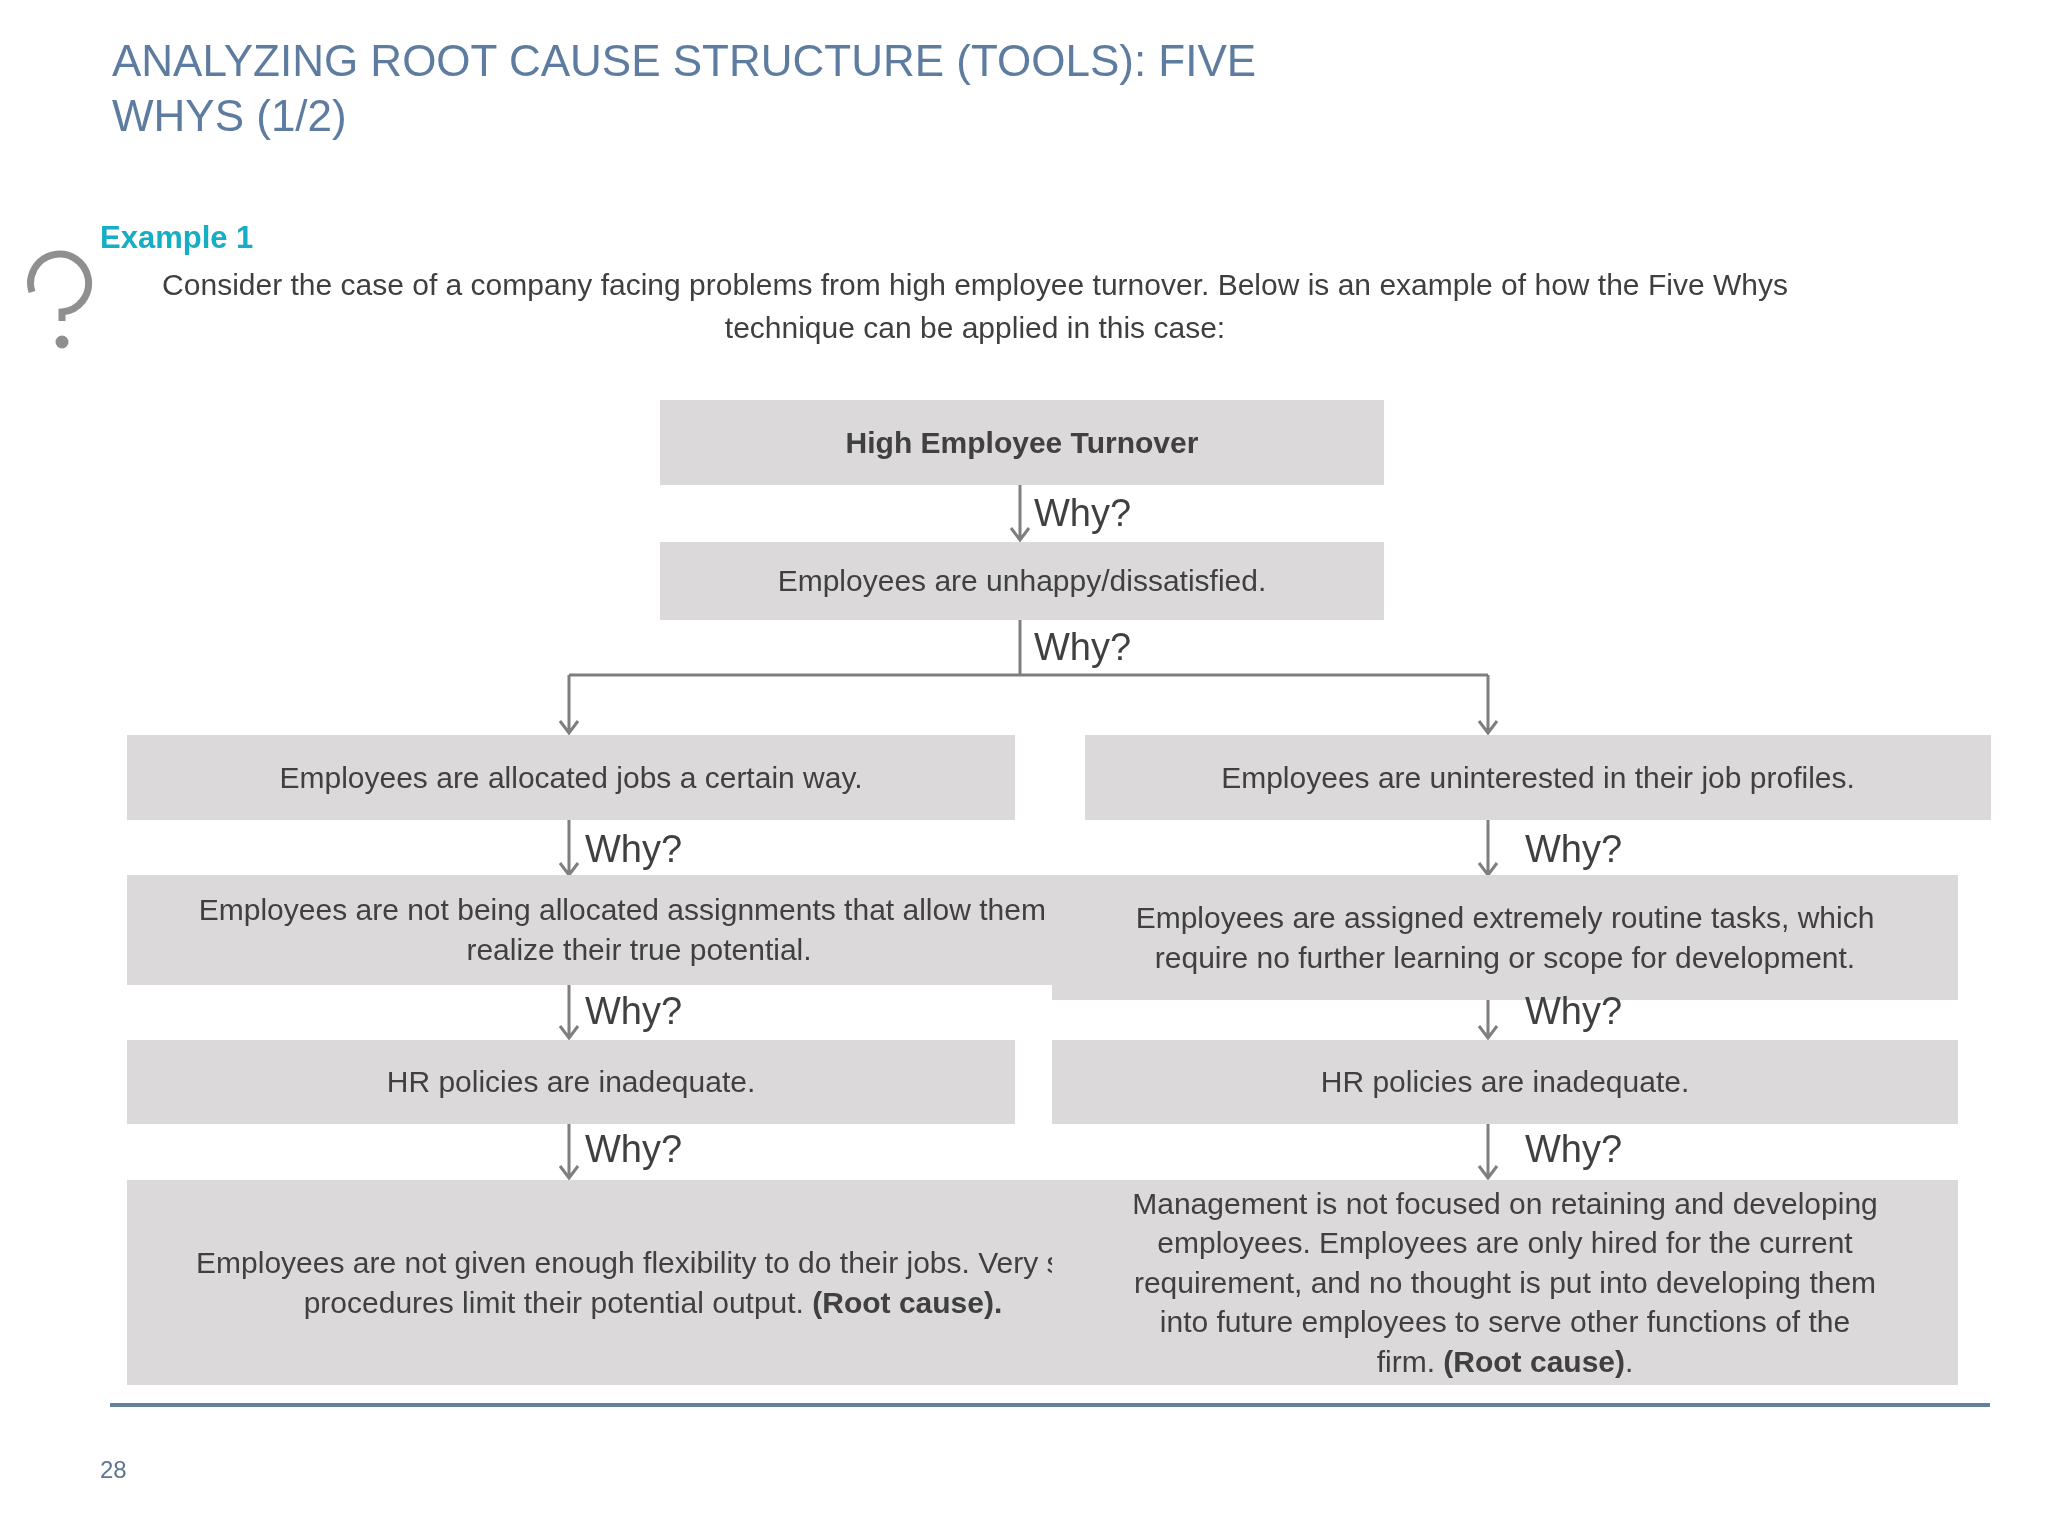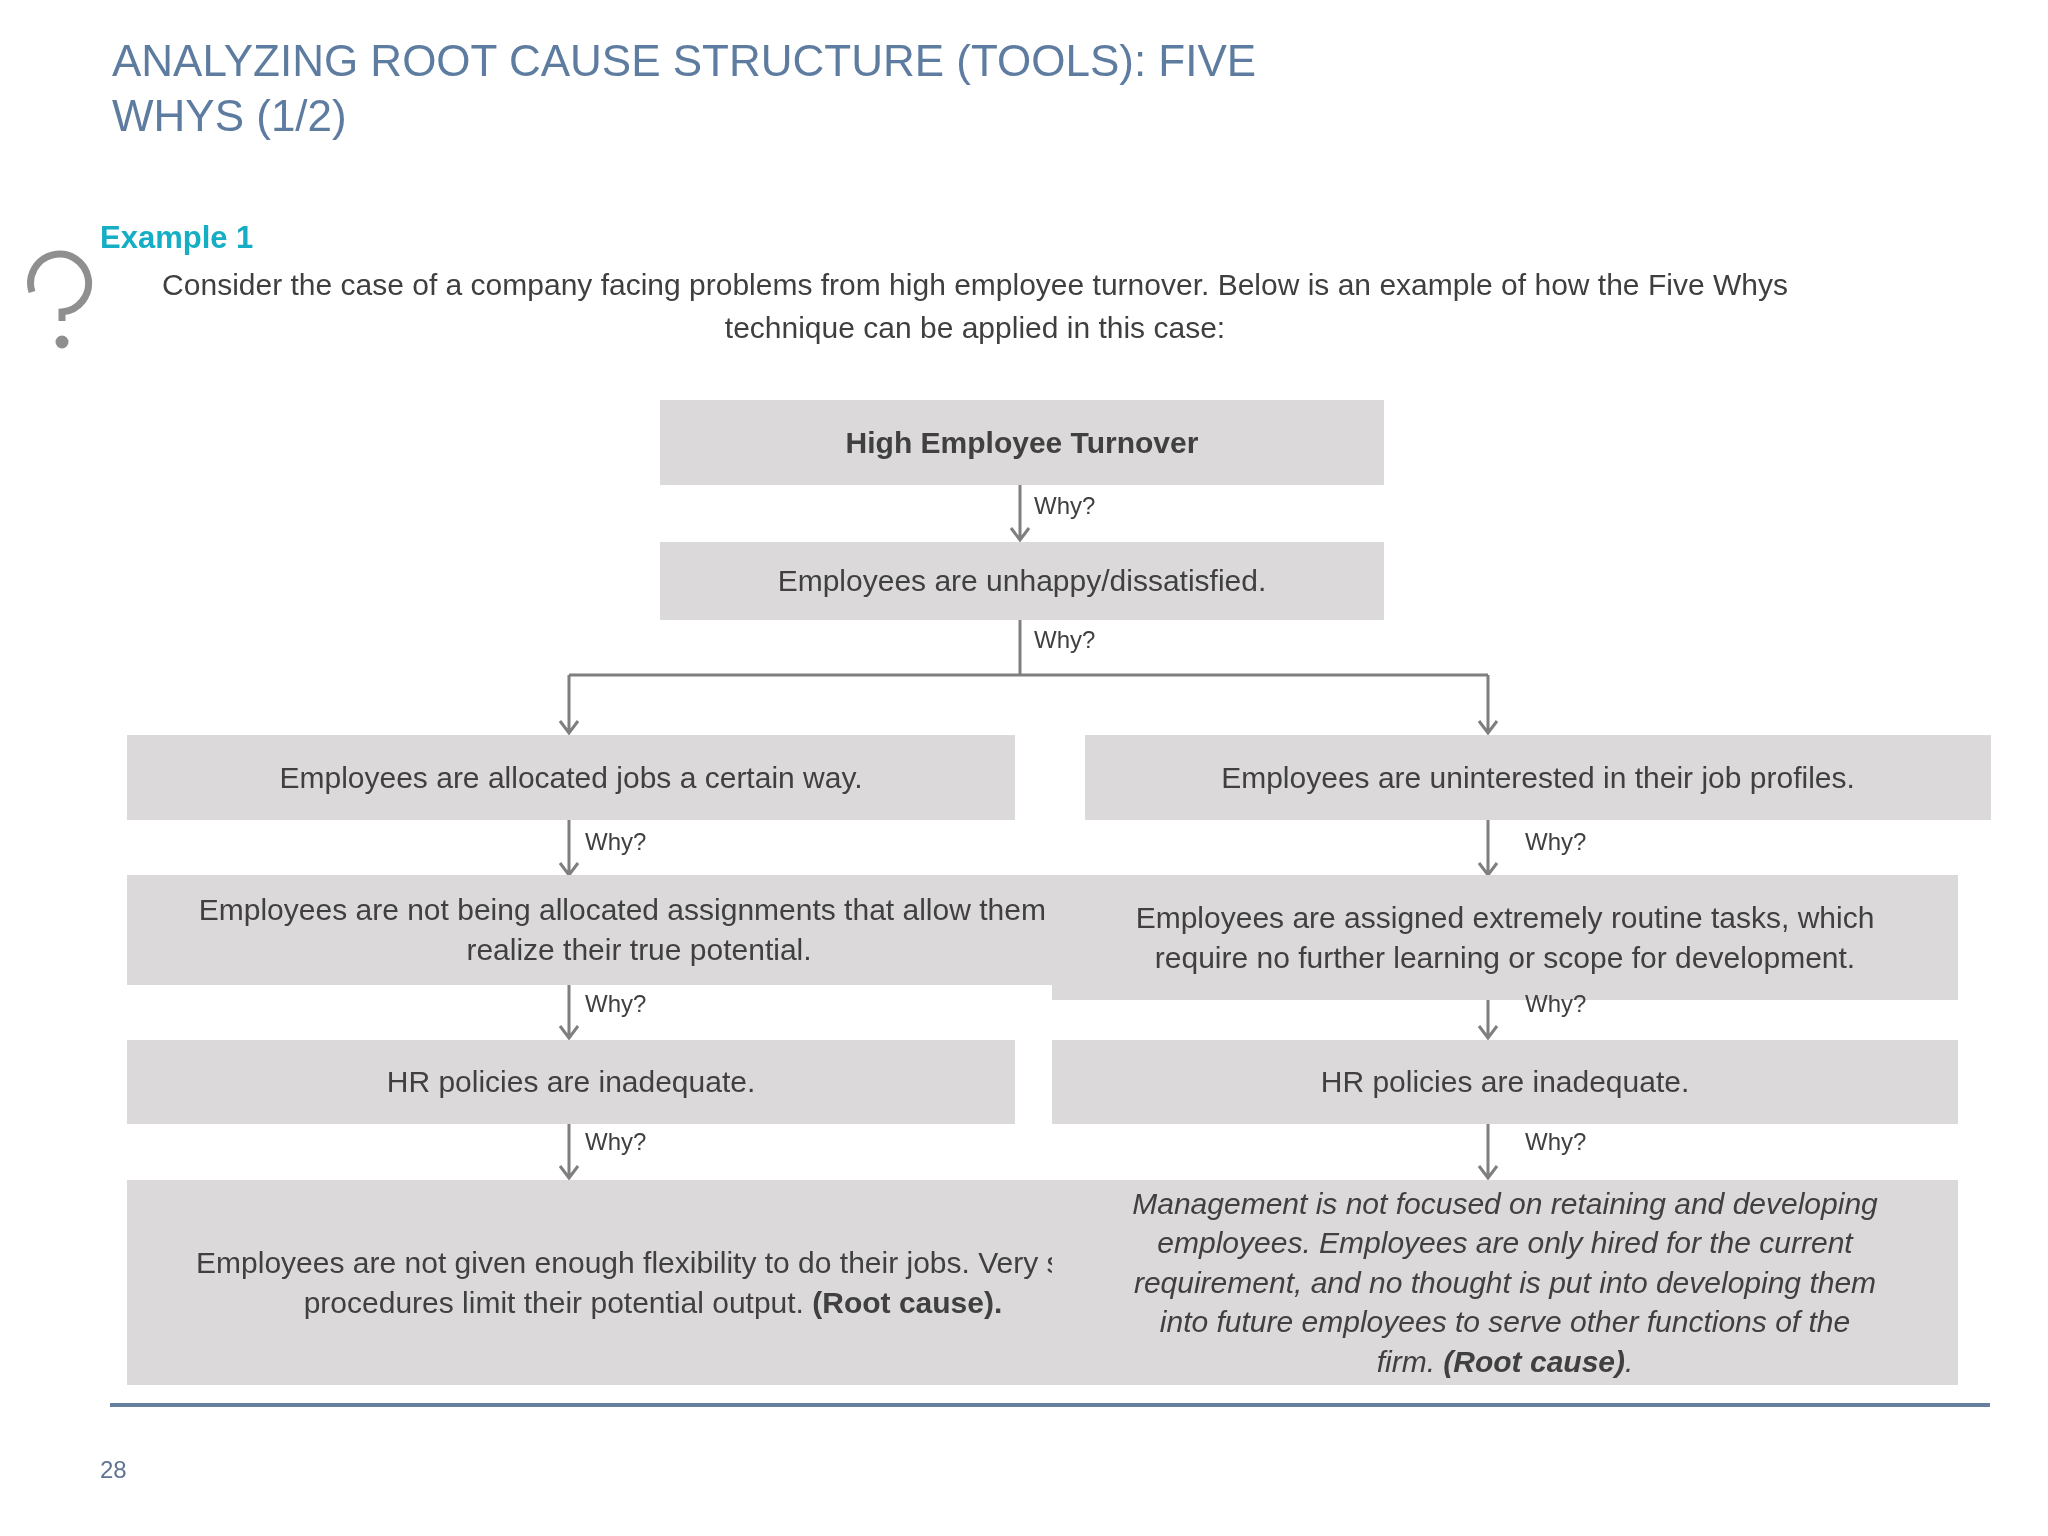--- a/index.html
+++ b/index.html
@@ -22,22 +22,22 @@
   .qmark { position:absolute; left:20px; top:250px; }
   .box {
     position:absolute; background:#DBD9DA; color:#404040;
     font-size:30px; line-height:1.32;
     display:flex; align-items:center; justify-content:center;
     text-align:center; padding:12px 40px; box-sizing:border-box;
   }
   .box .inner { width:100%; }
   .box.bold { font-weight:700; }
   .box.rpad   { padding:0 80px; }
-  .box.rpad2  { padding:0 80px;font-style:italic; }
-  .why { position:absolute; color:#404040; font-size:24px; }
+  .box.rpad2  { padding:0 80px; }
+  .why { position:absolute; color:#404040; font-size:38px; }
   .arrow { position:absolute; }
   .arrow path, .branch path { stroke:#7F7F7F; stroke-width:3; fill:none; }
   .branch { position:absolute; }
   .rule { position:absolute; left:110px; top:1403px; width:1880px; height:4px; background:#64809D; }
   .pagenum { position:absolute; left:100px; top:1456px; color:#5E7490; font-size:24px; }
   b.rc { font-weight:700; }
 </style>
 </head>
 <body>
 

